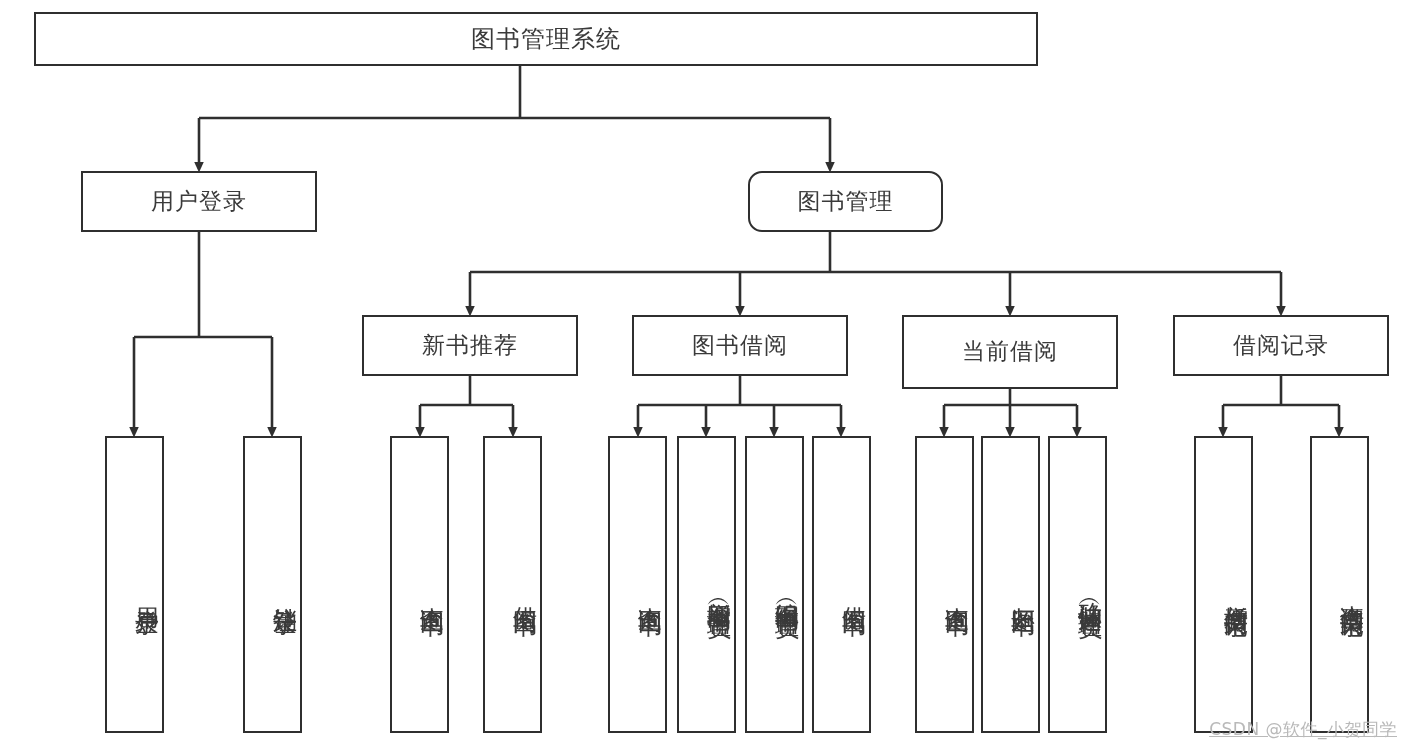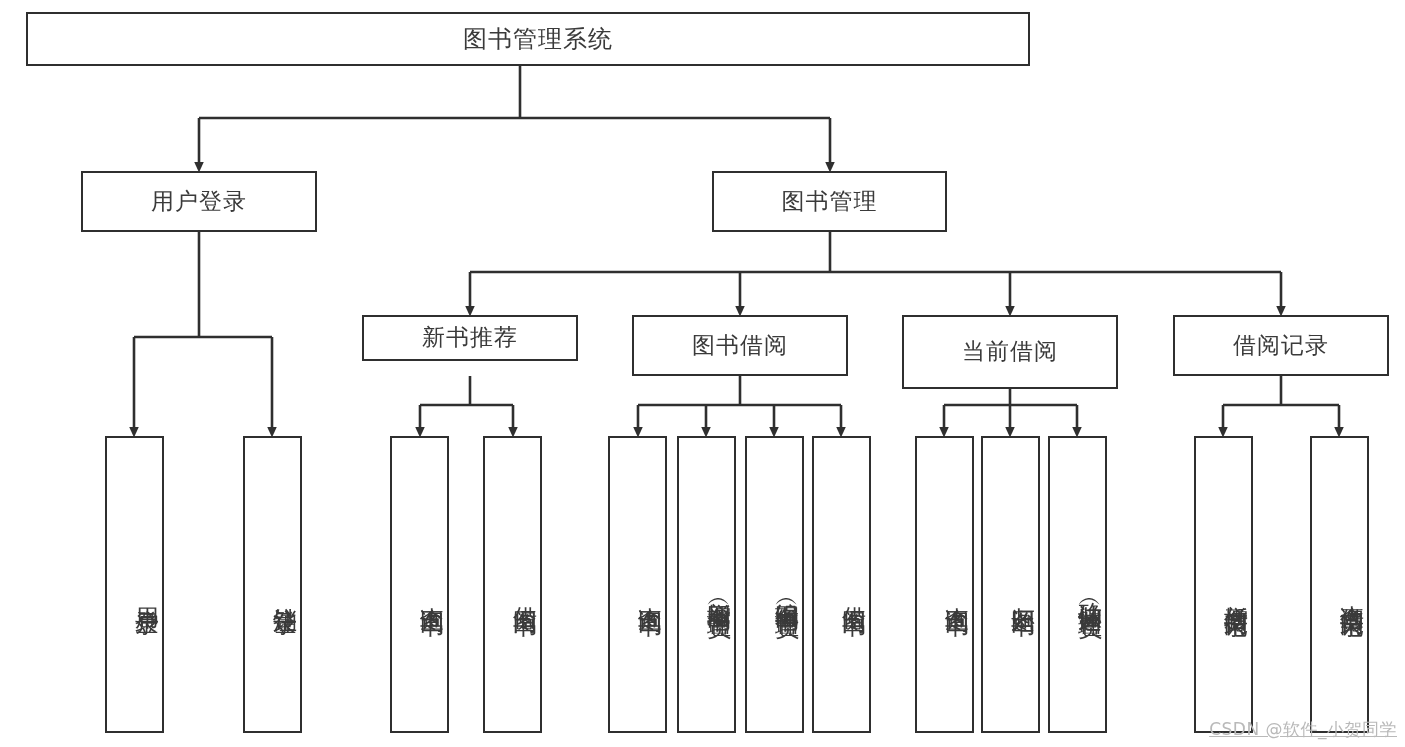--- a/index.html
+++ b/index.html
@@ -123,32 +123,32 @@
       <path d="M1010,405 L1010,428" marker-end="url(#arrow)"></path>
       <path d="M1077,405 L1077,428" marker-end="url(#arrow)"></path>
 
       <path d="M1281,376 L1281,405"></path>
       <path d="M1223,405 L1339,405"></path>
       <path d="M1223,405 L1223,428" marker-end="url(#arrow)"></path>
       <path d="M1339,405 L1339,428" marker-end="url(#arrow)"></path>
     </g>
   </svg>
 
-  <div class="node horiz" id="root-node" style="left:26px; top:12px; width:1004px; height:54px;padding-left:20px;">
+  <div class="node horiz" id="root-node" style="left:34px; top:12px; width:1004px; height:54px;padding-left:20px;">
     <span>图书管理系统</span>
   </div>
 
   <div class="node horiz" style="left:81px; top:171px; width:236px; height:61px;">
     <span>用户登录</span>
   </div>
-  <div class="node horiz" style="left:712px; top:171px; width:235px; height:61px;">
+  <div class="node horiz" style="left:748px; top:171px; width:195px; height:61px;border-radius:14px;">
     <span>图书管理</span>
   </div>
 
-  <div class="node horiz" style="left:362px; top:315px; width:216px; height:46px;">
+  <div class="node horiz" style="left:362px; top:315px; width:216px; height:61px;">
     <span>新书推荐</span>
   </div>
   <div class="node horiz" style="left:632px; top:315px; width:216px; height:61px;">
     <span>图书借阅</span>
   </div>
   <div class="node horiz" style="left:902px; top:315px; width:216px; height:74px;">
     <span>当前借阅</span>
   </div>
   <div class="node horiz" style="left:1173px; top:315px; width:216px; height:61px;">
     <span>借阅记录</span>

